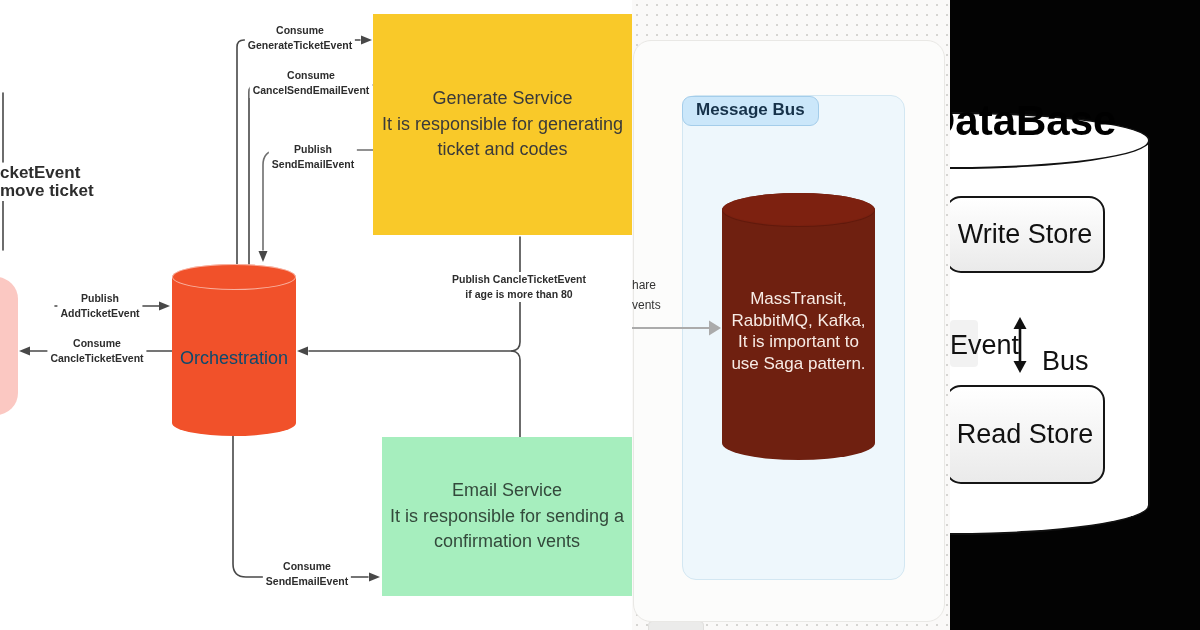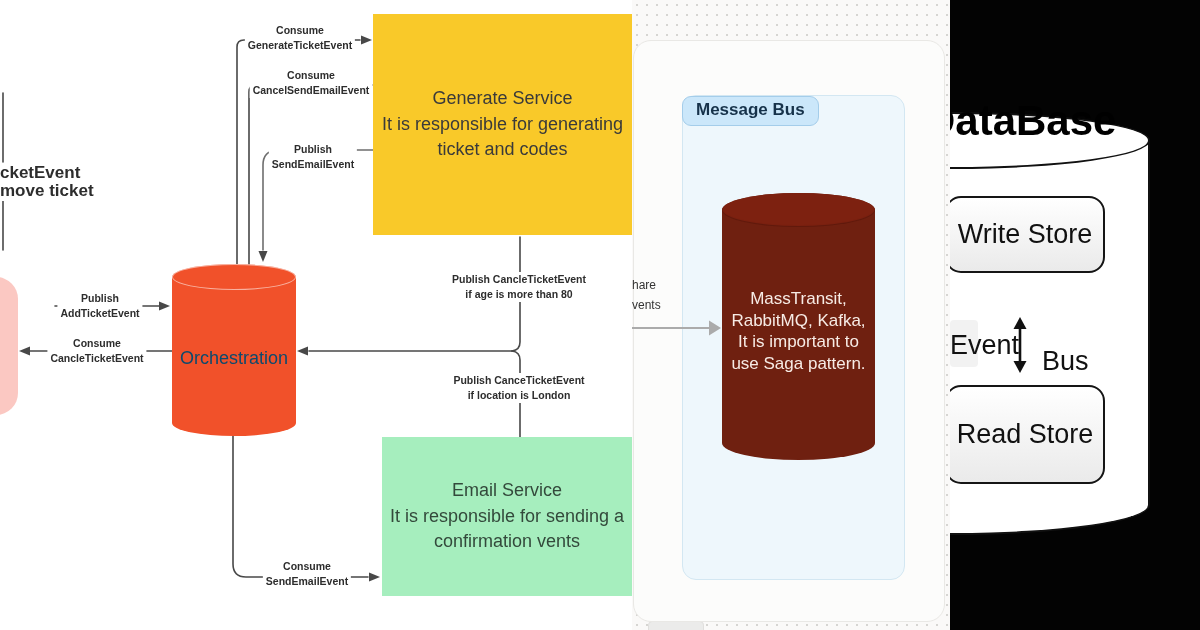--- a/index.html
+++ b/index.html
@@ -135,24 +135,20 @@
       <div>AddTicketEvent</div>
     </div>
     <div class="lbl" style="left:97px;top:336px">
       <div>Consume</div>
       <div>CancleTicketEvent</div>
     </div>
     <div class="lbl" style="left:519px;top:272px">
       <div>Publish CancleTicketEvent</div>
       <div>if age is more than 80</div>
     </div>
-    <div class="lbl" style="left:519px;top:373px">
-      <div>Publish CanceTicketEvent</div>
-      <div>if location is London</div>
-    </div>
     <div class="lbl" style="left:307px;top:559px">
       <div>Consume</div>
       <div>SendEmailEvent</div>
     </div>
 
     <div class="frag" style="left:0;top:163px">cketEvent</div>
     <div class="frag" style="left:0;top:181px">move ticket</div>
   </div>
 
   <div id="mid-sec">

